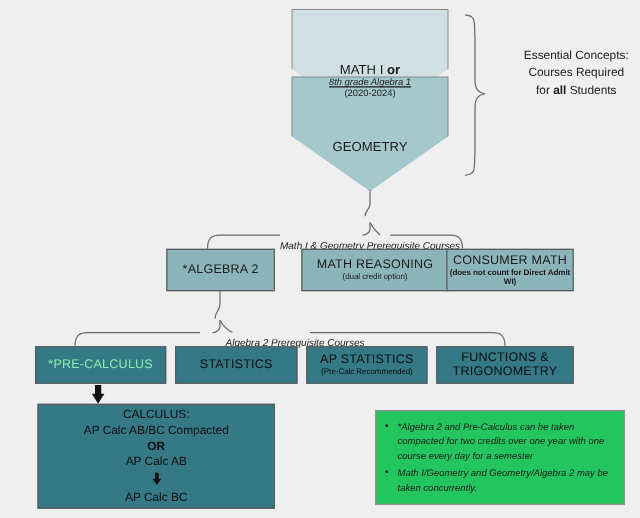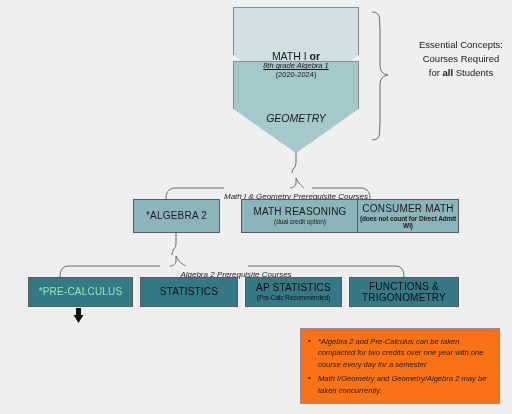--- a/index.html
+++ b/index.html
@@ -70,21 +70,21 @@
   }
   .chev-label {
     position: absolute;
     text-align: center;
     line-height: 1.15;
     z-index: 5;
   }
   .chev-label .t1 { font-size: 10.5px; }
   .chev-label .t2 { font-size: 7.5px; font-style: italic; text-decoration: underline; }
   .chev-label .t3 { font-size: 7.5px; }
-  .chev-label .t4 { font-size: 10.5px; font-style: italic; }
+  .chev-label .t4 { font-size: 10.5px; }
 
   .side-note {
     position: absolute;
     font-size: 9.5px;
     line-height: 1.45;
     text-align: center;
   }
   .brace-label {
     position: absolute;
     font-size: 8px;
@@ -106,21 +106,21 @@
     font-size: 9.5px;
     line-height: 1.35;
     padding-top: 2px;
   }
   .calc-box .bold { font-weight: bold; }
   .calc-box .arrow { font-size: 10px; line-height: 1; margin: 1px 0; }
 
   .notes {
     position: absolute;
     box-sizing: border-box;
-    background: #f97316;
+    background: #22c55e;
     border: 1px solid #9a8d93;
     padding: 7px 8px 6px 6px;
     font-size: 7.6px;
     font-style: italic;
     line-height: 1.5;
   }
   .notes ul {
     margin: 0;
     padding-left: 11px;
     list-style: none;
@@ -223,20 +223,35 @@
     <div class="main">TRIGONOMETRY</div>
   </div>
 
   <svg class="svg-layer" viewBox="0 0 512 414">
     <g fill="#111" stroke="none">
       <rect x="76" y="308" width="5" height="9"></rect>
       <polygon points="73.5,315 83.5,315 78.5,323"></polygon>
     </g>
   </svg>
 
+  <div class="calc-box" style="left:30px; top:323px; width:190px; height:84px; color:#0d0d0d;">
+    <div>CALCULUS:</div>
+    <div>AP Calc AB/BC Compacted</div>
+    <div class="bold">OR</div>
+    <div>AP Calc AB</div>
+    <div class="arrow">
+      <svg width="11" height="11" viewBox="0 0 11 11" aria-hidden="true">
+        <g fill="#111">
+            <rect x="4" y="0" width="3" height="6"></rect>
+            <polygon points="2,5 9,5 5.5,10"></polygon>
+          </g>
+      </svg>
+    </div>
+    <div>AP Calc BC</div>
+  </div>
 
   <div class="notes" style="left:300px; top:328px; width:200px; height:76px;">
     <ul>
       <li>*Algebra 2 and Pre-Calculus can be taken compacted for two credits over one year with one course every day for a semester</li>
       <li>Math I/Geometry and Geometry/Algebra 2 may be taken concurrently.</li>
     </ul>
   </div>
 
 </div>
 

